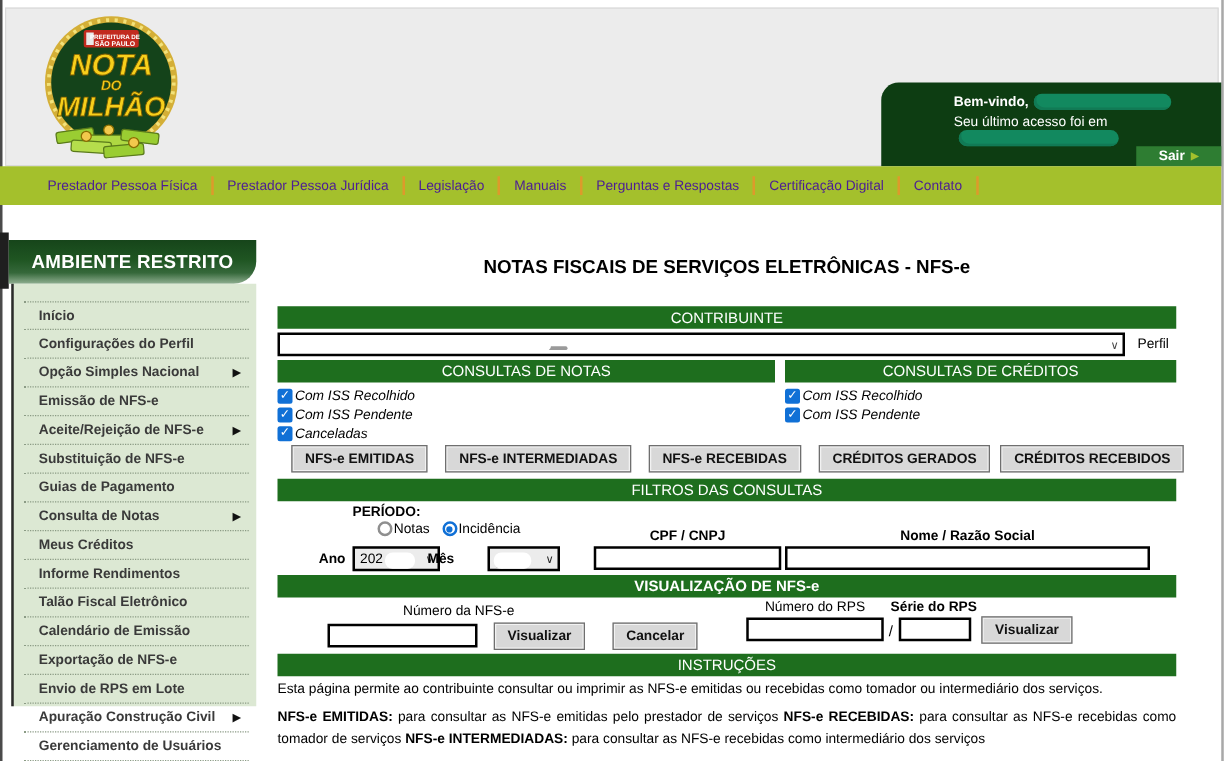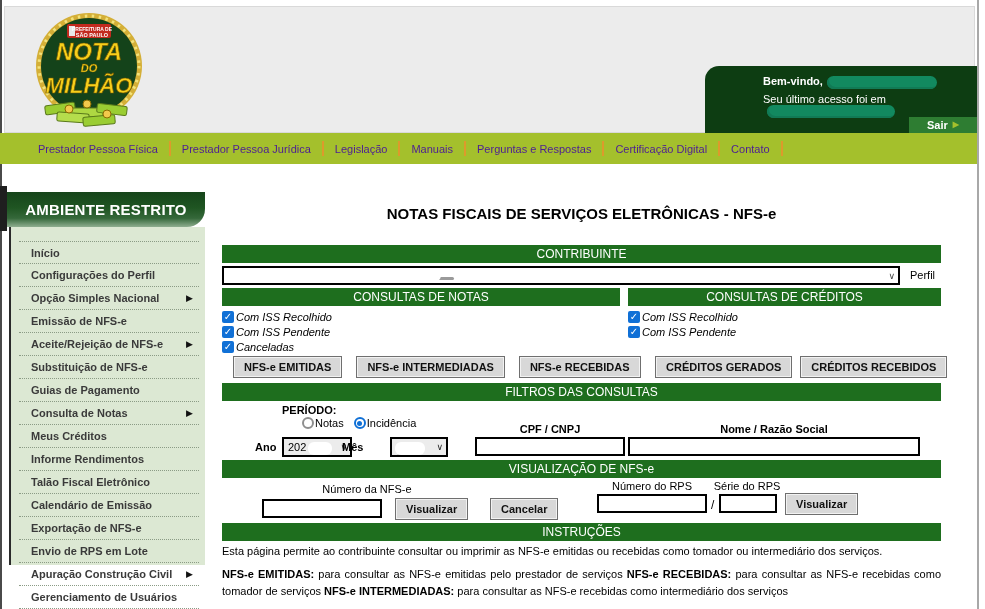--- a/index.html
+++ b/index.html
@@ -281,29 +281,29 @@
       <span class="redact-w" style="left:3px; top:3px; width:30px; border-radius:6px;"></span>
       <span class="chev2">∨</span>
     </div>
 
     <div class="blbl" style="top:423px; left:253px; width:150px; text-align:center;">CPF / CNPJ</div>
     <input class="inp" style="top: 437px; left: 253px; width: 150px;" value="">
 
     <div class="blbl" style="top:423px; left:406px; width:292px; text-align:center;">Nome / Razão Social</div>
     <input class="inp" style="top: 437px; left: 406px; width: 292px;" value="">
 
-    <div class="gbar" style="top:460px; left:0; width:719px;">VISUALIZAÇÃO DE NFS-e</div>
+    <div class="gbar" style="top:460px; left:0; width:719px;font-weight:bold;">VISUALIZAÇÃO DE NFS-e</div>
 
     <div class="nlbl" style="top:483px; left:100px; width:90px; text-align:center; white-space:nowrap;">Número da NFS-e</div>
     <input class="inp" style="top: 499px; left: 40px; width: 120px;" value="">
     <button class="btn" style="position:absolute; top:498px; left:173px;">Visualizar</button>
     <button class="btn" style="position:absolute; top:498px; left:268px;">Cancelar</button>
 
     <div class="nlbl" style="top:480px; left:375px; width:110px; text-align:center; white-space:nowrap;">Número do RPS</div>
-    <div class="nlbl" style="top:480px; left:490px; width:70px; text-align:center; white-space:nowrap;">Série do RPS</div>
+    <div class="nlbl" style="top:480px; left:490px; width:70px; text-align:center; white-space:nowrap;font-weight:bold;">Série do RPS</div>
     <input class="inp" style="top: 494px; left: 375px; width: 110px;" value="">
     <div class="slash" style="top:498px; left:489px;">/</div>
     <input class="inp" style="top: 494px; left: 497px; width: 58px;" value="">
     <button class="btn" style="position:absolute; top:493px; left:563px;">Visualizar</button>
 
     <div class="gbar" style="top:523px; left:0; width:719px;">INSTRUÇÕES</div>
     <div class="instr-p1">Esta página permite ao contribuinte consultar ou imprimir as NFS-e emitidas ou recebidas como tomador ou intermediário dos serviços.</div>
     <div class="instr-p2" id="instr-p2"><b>NFS-e EMITIDAS:</b><span> para consultar as NFS-e emitidas pelo prestador de serviços </span><b>NFS-e RECEBIDAS:</b><span> para consultar as NFS-e recebidas como tomador de serviços </span><b>NFS-e INTERMEDIADAS:</b><span> para consultar as NFS-e recebidas como intermediário dos serviços</span></div>
   </div>
 </div>

